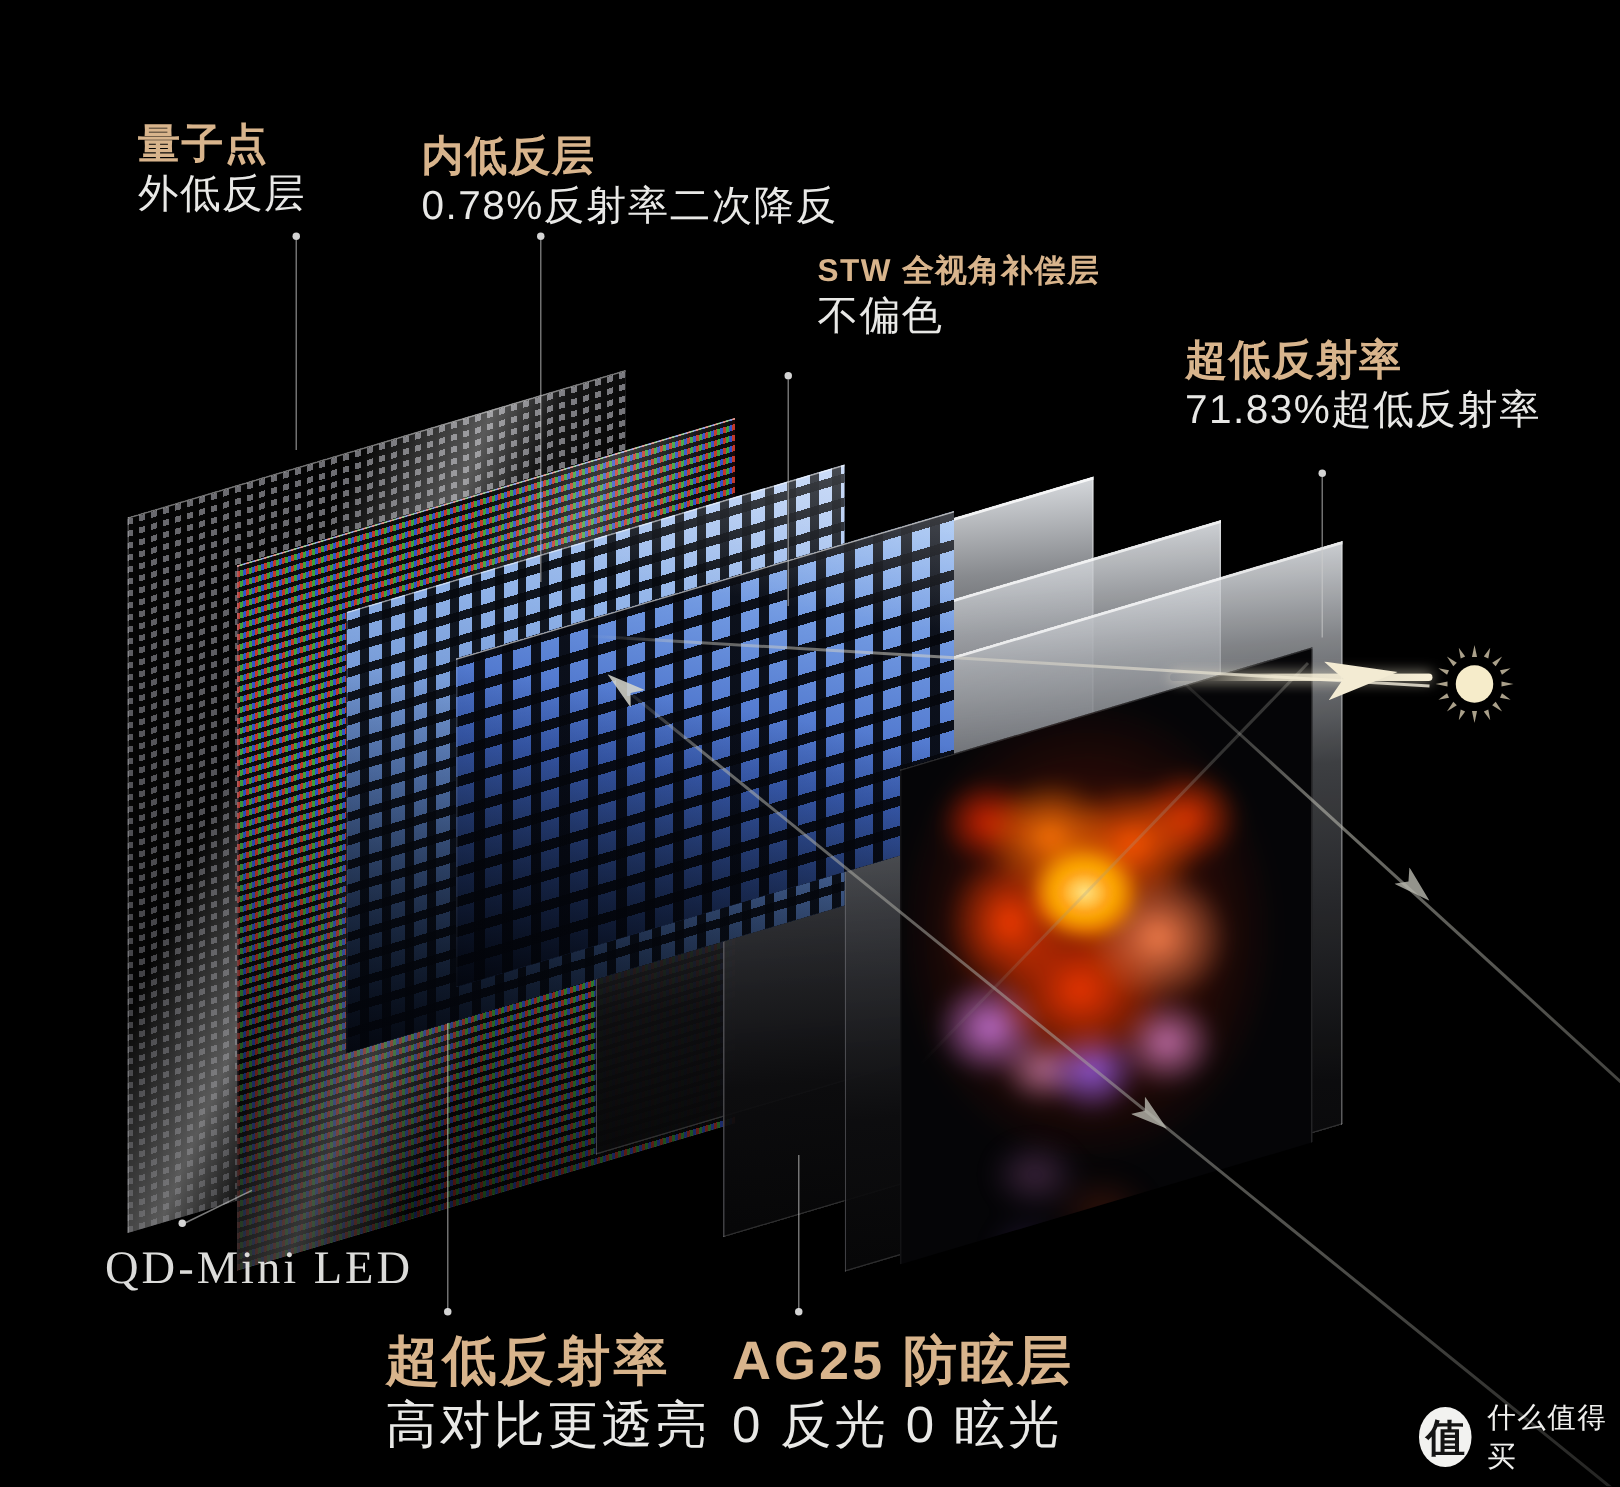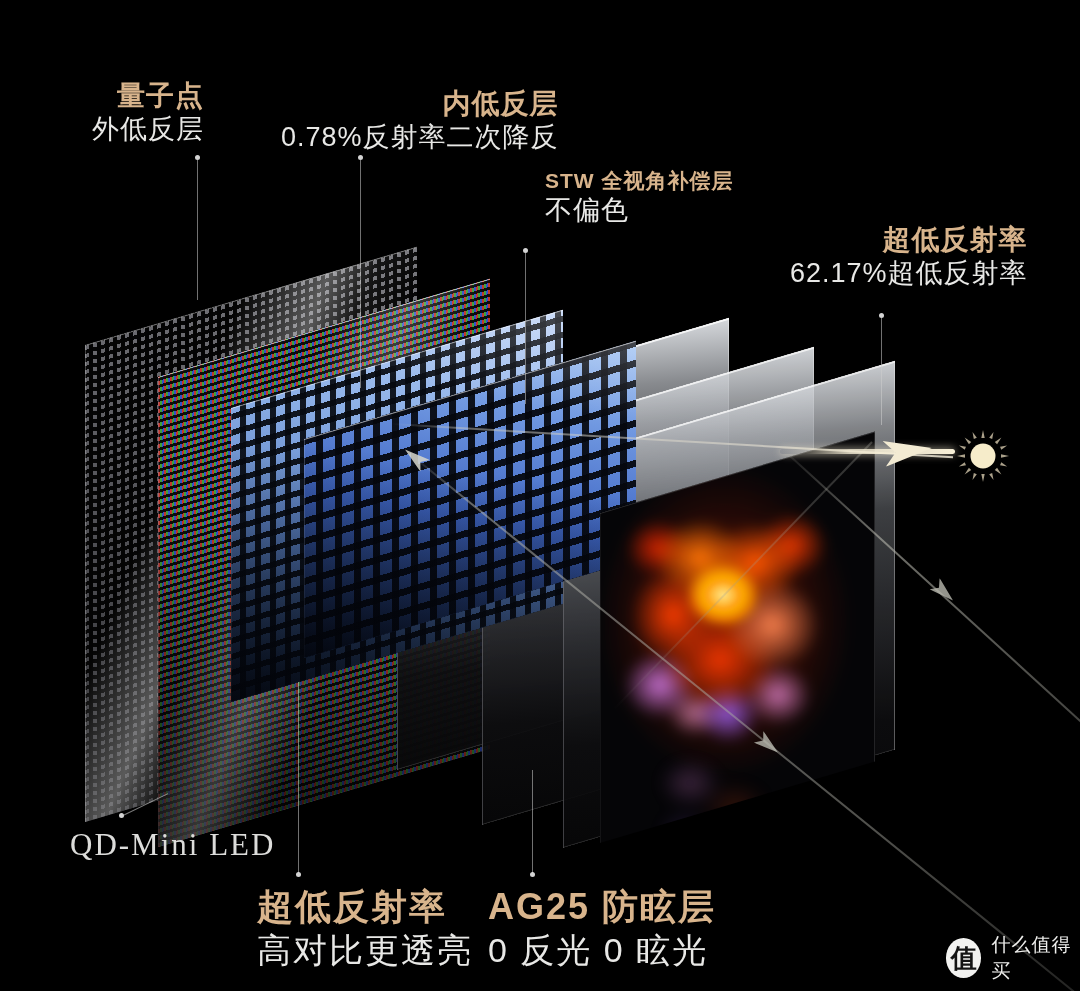--- a/index.html
+++ b/index.html
@@ -123,21 +123,21 @@
   .ah-b{left:928px;top:593px;width:25px;height:15px;background:rgba(185,185,175,.8);
     transform:rotate(42.4deg);transform-origin:100% 50%;}
   .beam{position:absolute;left:780px;top:449px;width:175px;height:5px;z-index:20;border-radius:3px;
     background:linear-gradient(90deg, rgba(246,238,214,0) 0%, rgba(246,238,214,.85) 40%, #f8f0d8 100%);
     box-shadow:0 0 9px rgba(246,238,214,.8);}
   .sun{position:absolute;left:956px;top:429px;z-index:21;}
   
   .co{position:absolute;z-index:30;line-height:1.25;letter-spacing:1px;white-space:nowrap;}
   .gold{color:#d8b48c;font-weight:bold;}
   .white{color:#e8e8e6;font-weight:normal;}
-  .co-top .t{font-size:28px;text-align:right;}
+  .co-top .t{font-size:28px;}
   .co-top .s{font-size:27px;}
   .co-stw .t{font-size:21px;}
   .co-bot .t{font-size:36px;letter-spacing:2px;}
   .co-bot .s{font-size:34px;letter-spacing:2px;}
   .co-qdm{font-size:31px;color:#dcdcda;letter-spacing:2px;}
   .pline{position:absolute;width:1px;background:rgba(205,205,205,.55);z-index:19;}
   .pdot{position:absolute;width:5px;height:5px;border-radius:50%;background:rgba(235,235,235,.9);z-index:19;}
   .pline-diag{position:absolute;height:1px;width:50px;background:rgba(205,205,205,.6);
     transform:rotate(-26deg);transform-origin:0 50%;z-index:19;}
   
@@ -225,21 +225,21 @@
   <div class="co co-top" style="left:281px;top:86px;">
     <div class="t gold">内低反层</div>
     <div class="s white">0.78%反射率二次降反</div>
   </div>
   <div class="co co-top co-stw" style="left:545px;top:168px;">
     <div class="t gold">STW 全视角补偿层</div>
     <div class="s white">不偏色</div>
   </div>
   <div class="co co-top" style="left:790px;top:222px;">
     <div class="t gold">超低反射率</div>
-    <div class="s white">62.17%超低反射率</div>
+    <div class="s white">71.83%超低反射率</div>
   </div>
   <div class="co co-qdm" style="left:70px;top:826px;font-family:Liberation Serif, serif;">
     <span>QD-Mini LED</span>
   </div>
   <div class="co co-bot" style="left:257px;top:884px;">
     <div class="t gold">超低反射率</div>
     <div class="s white">高对比更透亮</div>
   </div>
   <div class="co co-bot" style="left:488px;top:884px;">
     <div class="t gold">AG25 防眩层</div>

